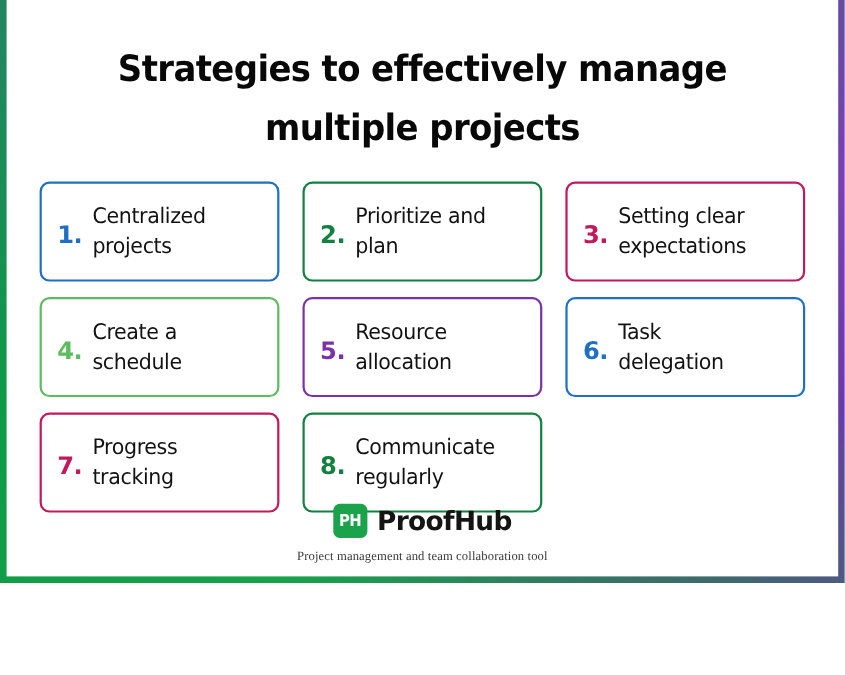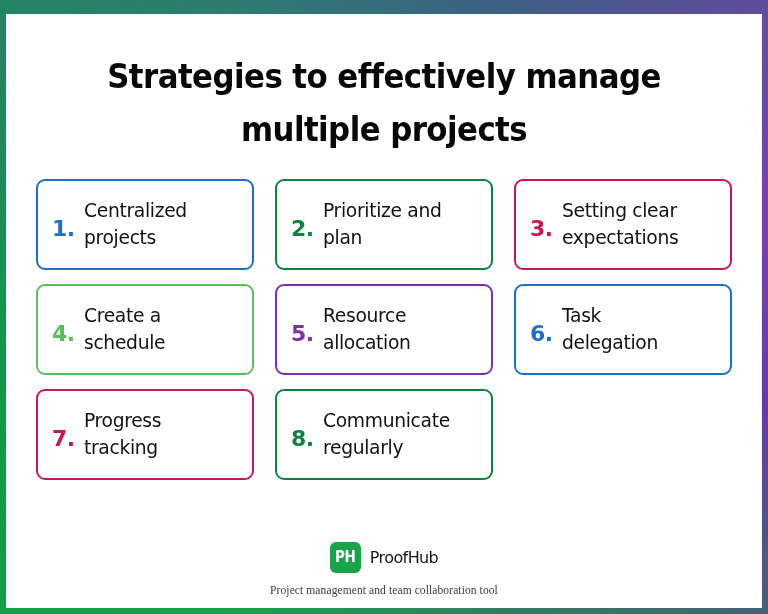--- a/index.html
+++ b/index.html
@@ -11,33 +11,33 @@
     width: 768px;
     height: 614px;
     overflow: hidden;
     font-family: "Liberation Sans", sans-serif;
   }
 
   
   .poster {
     position: relative;
     width: 768px;
-    height: 614px;
+    height: 530px;
     box-sizing: border-box;
     background:
       conic-gradient(from 135deg at 50% 50%,
         #3d6b6b 0deg,
         #17a34a 72deg,
         #0e9947 120deg,
         #2f7a72 200deg,
         #3f5f86 250deg,
         #7b3fb0 300deg,
         #6a3aa8 330deg,
         #3d6b6b 360deg);
-    padding: 14px 6px 6px 6px;
+    padding: 0 6px 6px 6px;
   }
   .poster-inner {
     position: relative;
     width: 100%;
     height: 100%;
     background: #ffffff;
     box-sizing: border-box;
   }
 
   
@@ -126,22 +126,22 @@
     color: #ffffff;
     font-family: "DejaVu Sans", sans-serif;
     font-weight: 700;
     font-size: 15px;
     letter-spacing: -0.6px;
     line-height: 1;
     transform: scaleX(0.9);
   }
   .logo-word {
     font-family: "DejaVu Sans", sans-serif;
-    font-weight: 400;
-    font-size: 16px;
+    font-weight: 700;
+    font-size: 24px;
     letter-spacing: -0.6px;
     color: #141414;
     line-height: 1;
   }
   .tagline {
     margin-top: 11px;
     font-family: Liberation Serif, serif;
     font-size: 11.5px;
     letter-spacing: 0.1px;
     color: #3a3a3a;

